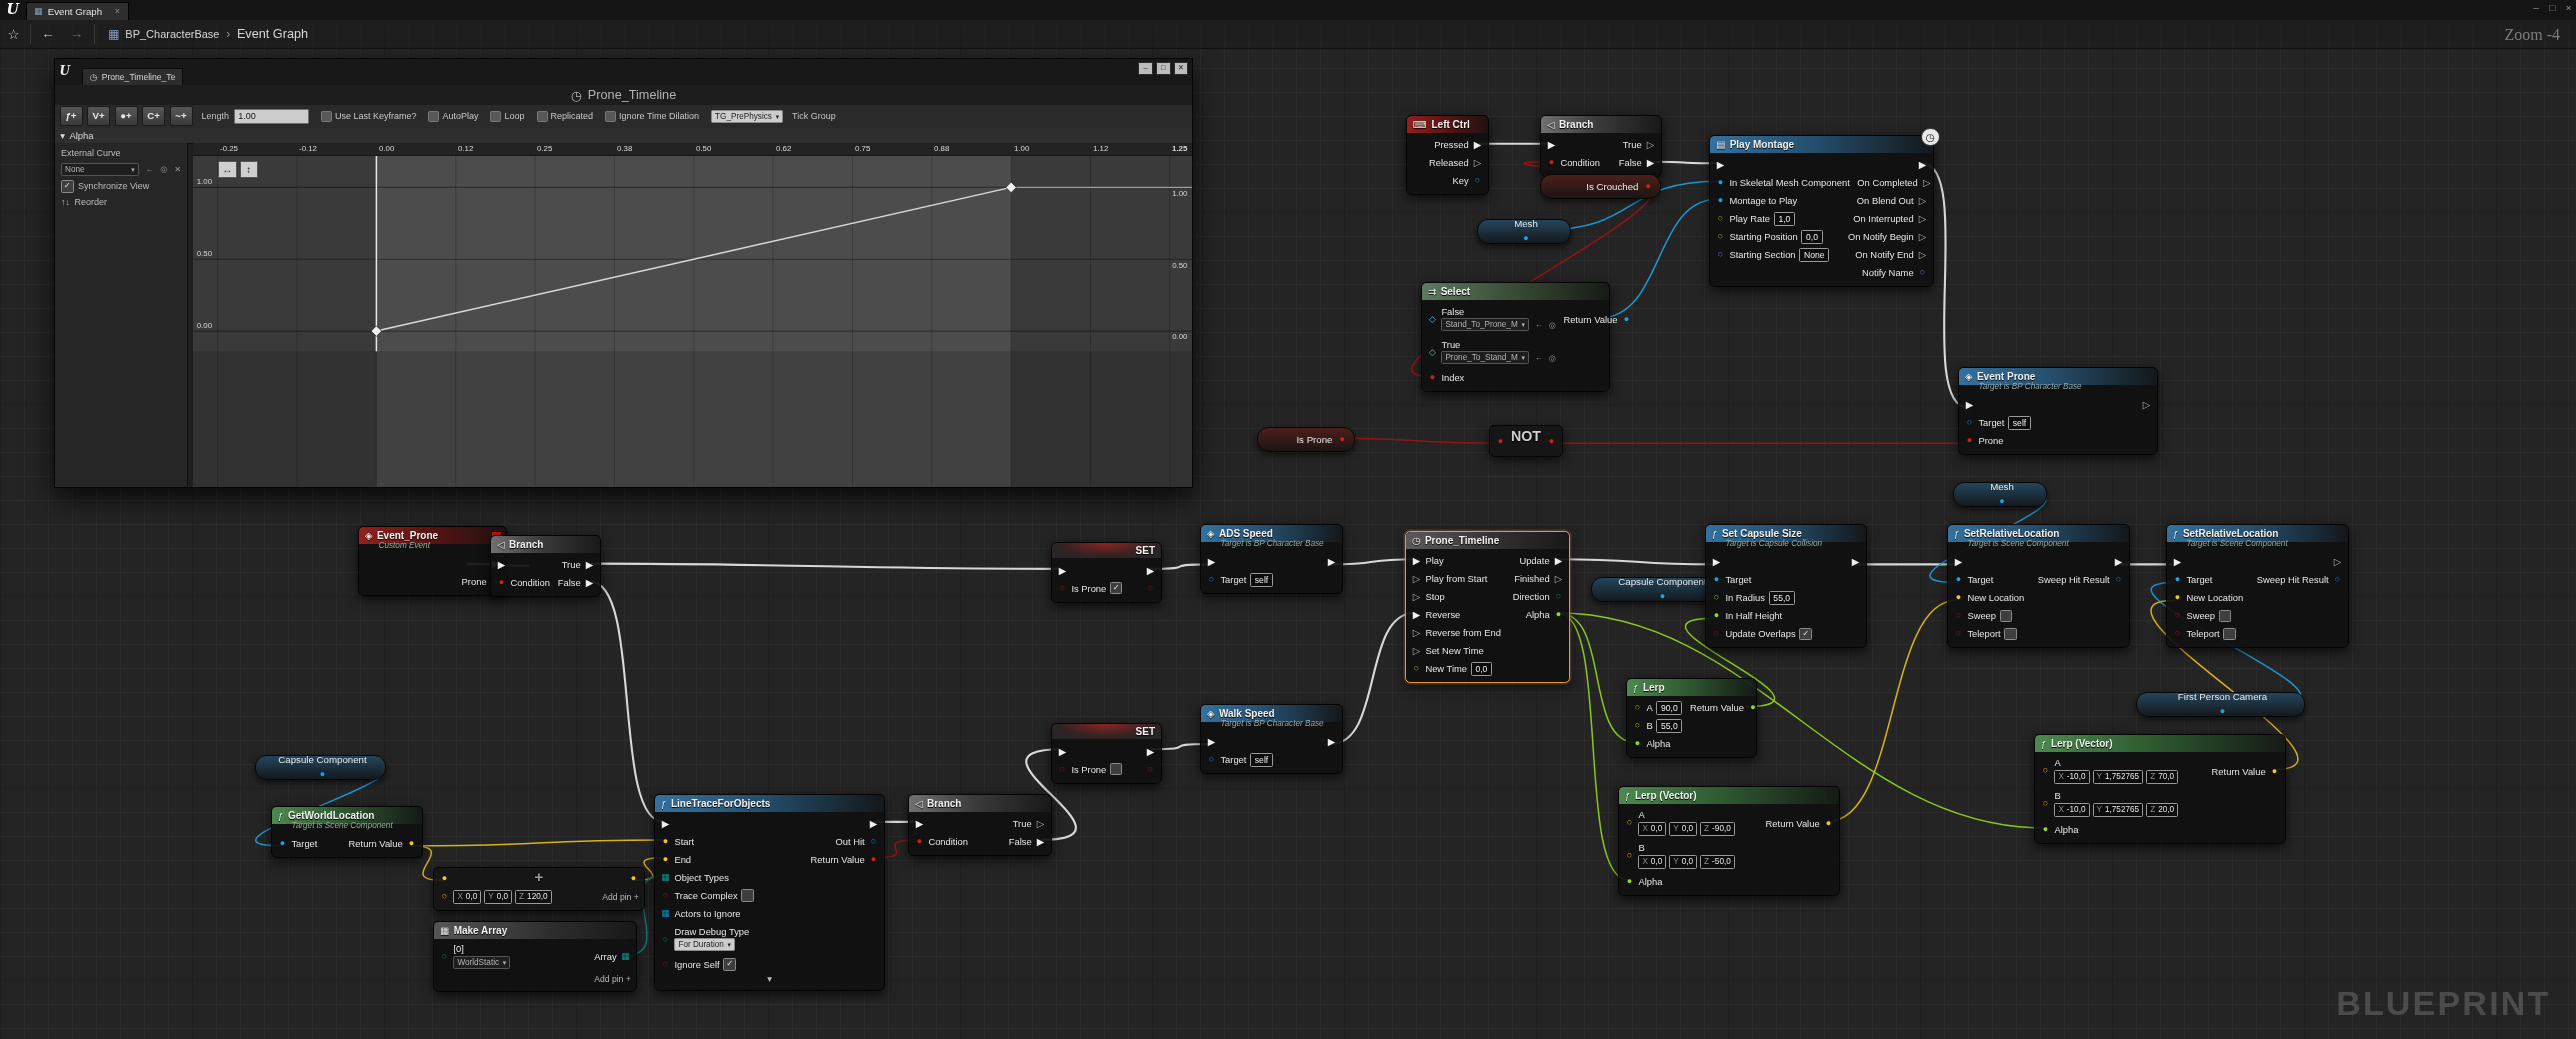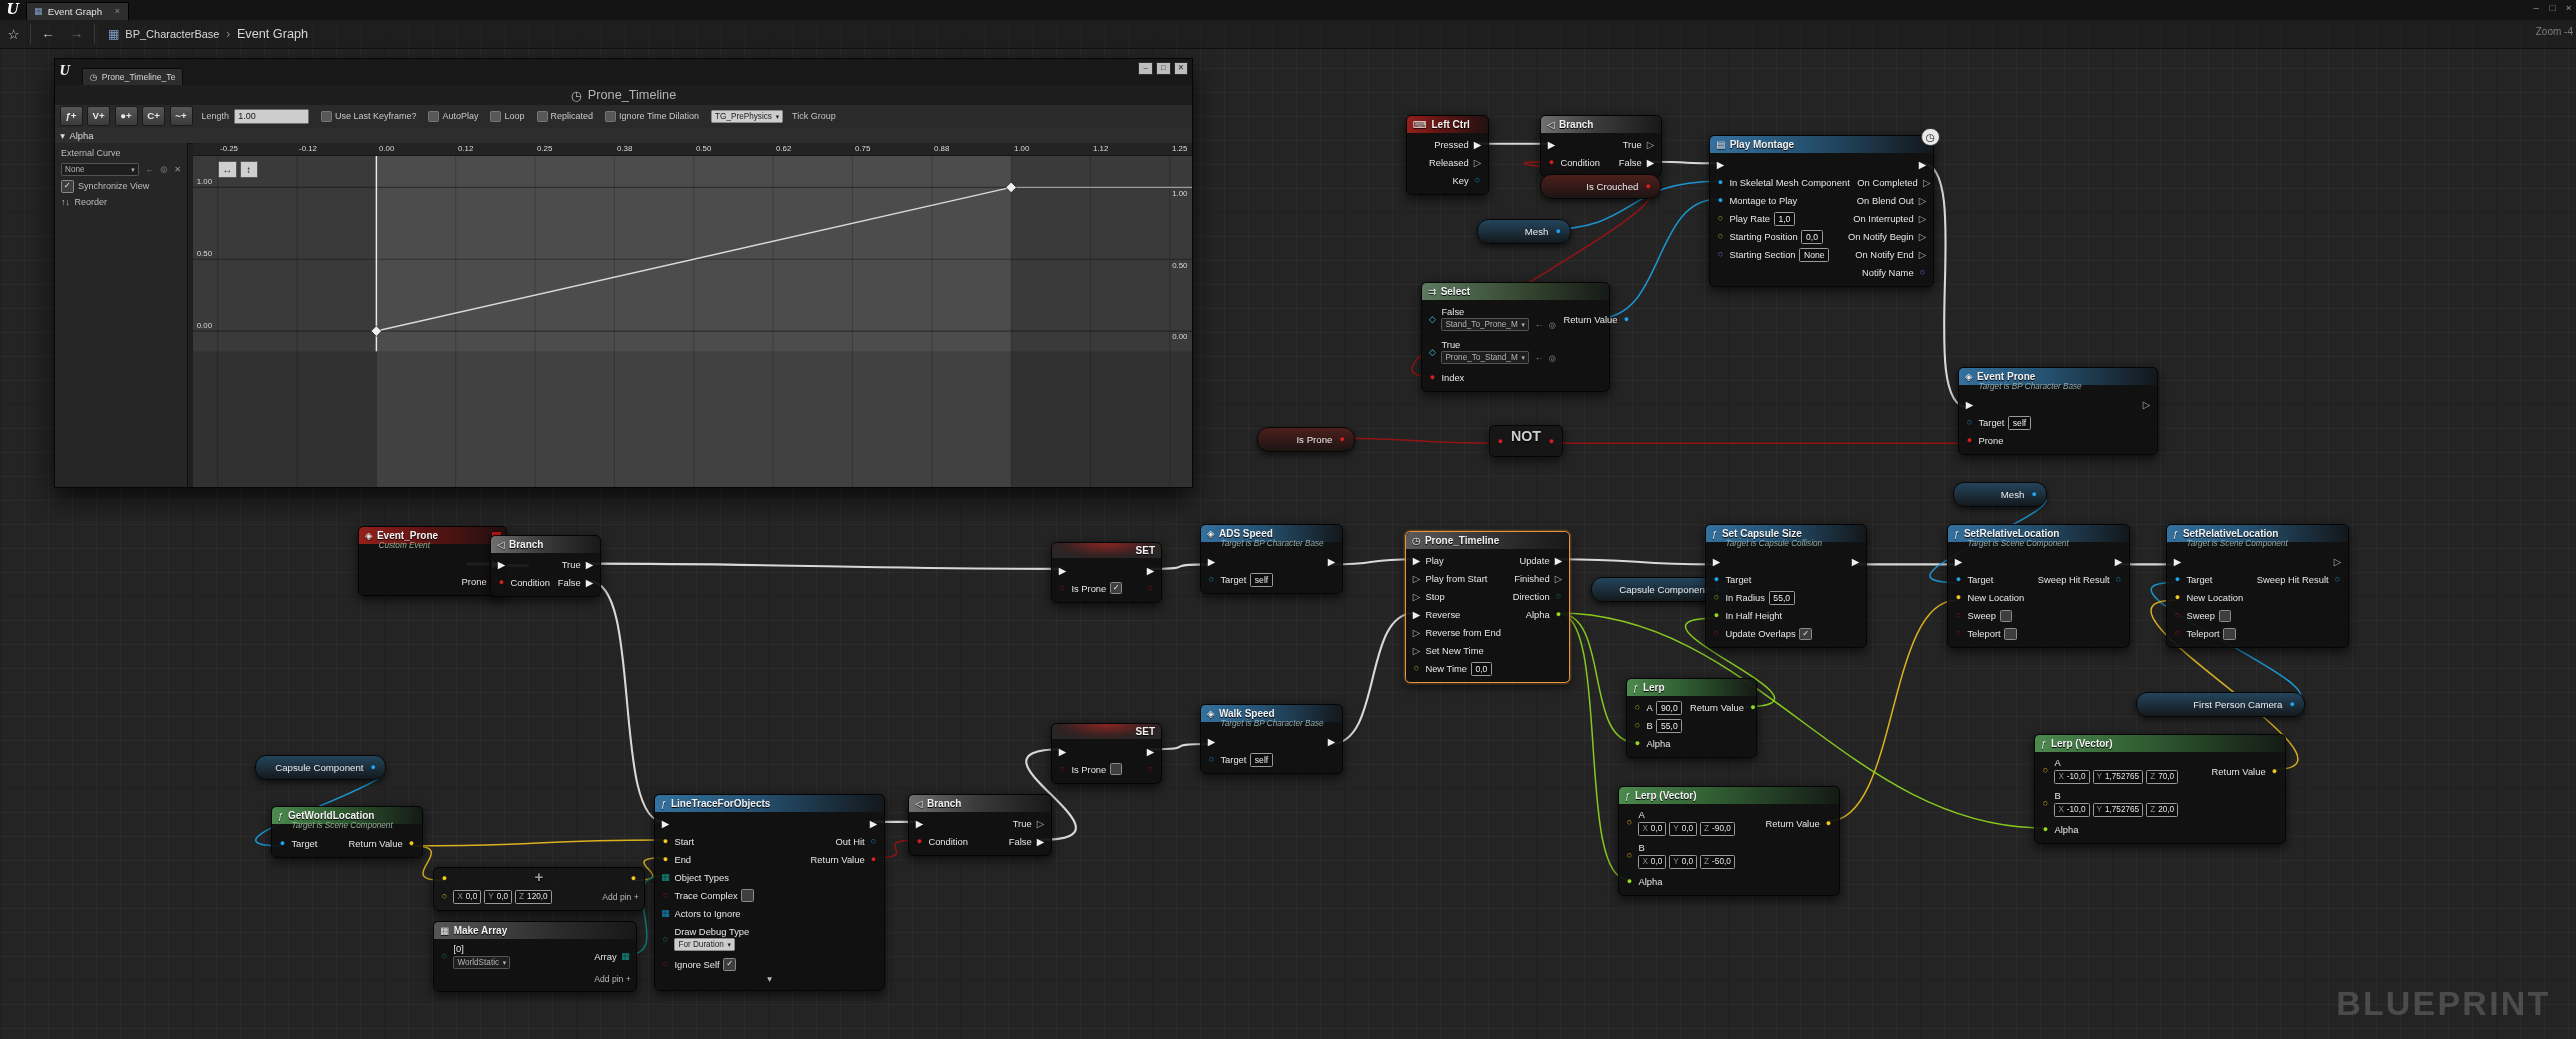--- a/index.html
+++ b/index.html
@@ -15,21 +15,21 @@
   #winctl{position:absolute;right:4.5px;top:2.2px;display:flex;gap:10.5px;color:#9a9a9a;font-size:9.7px;}
   #winctl span{cursor:default;}
   #crumbbar{position:absolute;left:0;top:19.5px;width:2576px;height:28.5px;background:rgba(26,26,26,.55);border-bottom:0.7px solid #101010;display:flex;align-items:center;color:#c9c9c9;z-index:3;}
   #crumbbar .ic{font-size:13.5px;margin:0 7.5px;color:#cfcfcf;}
   #crumbbar .sep{width:0.7px;height:19.5px;background:#3a3a3a;margin:0 3px;}
   #crumbbar .arrow-fwd{color:#6f6f6f;}
   #crumb-asset{color:#7e9cc6;font-size:12px;margin:0 6px 0 10.5px;}
   #crumb-root{font-size:11px;color:#d6d6d6;}
   #crumb-sep{margin:0 6.7px;color:#8a8a8a;font-size:12px;}
   #crumb-cur{font-size:12.7px;color:#d6d6d6;}
-  #zoomind{position:absolute;right:3px;top:25.5px;color:#7d7d7d;font-size:10px;z-index:4;}
+  #zoomind{position:absolute;right:16px;top:25.5px;color:#7d7d7d;font-size:16px;z-index:4;font-family:Liberation Serif, serif;}
 
   
   #graph{position:absolute;left:0;top:19.5px;width:2576px;height:1020px;
     background-color:#242424;
     background-image:
       linear-gradient(rgba(255,255,255,.032) 0.7px,transparent 0.7px),
       linear-gradient(90deg,rgba(255,255,255,.032) 0.7px,transparent 0.7px),
       linear-gradient(rgba(0,0,0,.30) 1.5px,transparent 1.5px),
       linear-gradient(90deg,rgba(0,0,0,.30) 1.5px,transparent 1.5px);
     background-size:24px 24px,24px 24px,192px 192px,192px 192px;}
@@ -79,21 +79,21 @@
   .dd.light{background:#cdcdcd;color:#1c1c1c;border-color:#8a8a8a;}
   .dd .caret{font-size:6.7px;}
   .mini{color:#9a9a9a;font-size:8.2px;margin-left:2.2px;}
   .addpin{color:#b9b9b9;font-size:8.6px;}
   .centerrow{justify-content:center;}
   .expander{color:#bdbdbd;font-size:8.2px;}
   .pill{position:absolute;display:flex;align-items:center;justify-content:flex-end;gap:4.5px;padding:0 6px 0 10.5px;
     border-radius:11.2px;border:0.7px solid #060606;background:linear-gradient(180deg,#343434,#181818);
     box-shadow:0 3px 6.7px rgba(0,0,0,.6);color:#e9e9e9;font-size:9.7px;z-index:2;}
   .pill-red{background:linear-gradient(180deg,#4c1f1b,#1c1414);}
-  .pill-blue{background:linear-gradient(180deg,#24455c,#14191d);}
+  .pill-blue{background:linear-gradient(180deg,#24455c,#14191d);flex-direction:column;}
   .compact{background:rgba(22,22,22,.93);}
   .ctitle{position:absolute;left:0;right:0;top:1.5px;text-align:center;font-weight:bold;font-size:14.2px;color:#cfcfcf;text-shadow:0 0.7px 1.5px #000;pointer-events:none;}
   .ctitle.opfaint{font-size:15px;color:#9d9d9d;top:0;}
   .badge-clock{position:absolute;right:-6.7px;top:-8.2px;width:16.5px;height:16.5px;border-radius:50%;background:#e9e9e9;
     color:#222;font-size:10.5px;line-height:16.5px;text-align:center;border:0.7px solid #333;}
   .badge-sq{position:absolute;right:4.5px;top:3.7px;width:8.2px;height:8.2px;background:#c01616;border:1.5px solid #1c0d0d;border-radius:1.5px;}
 
   
   #tlwin{position:absolute;left:54px;top:58px;width:1137px;height:428px;background:#1f1f1f;border:0.7px solid #060606;
     box-shadow:0 10.5px 25.5px rgba(0,0,0,.75);z-index:6;font-size:9px;color:#c8c8c8;}
@@ -1281,21 +1281,21 @@
           <span style="left: 186px;">0.00</span>
           <span style="left: 265px;">0.12</span>
           <span style="left: 344px;">0.25</span>
           <span style="left: 424px;">0.38</span>
           <span style="left: 503px;">0.50</span>
           <span style="left: 583px;">0.62</span>
           <span style="left: 662px;">0.75</span>
           <span style="left: 741px;">0.88</span>
           <span style="left: 821px;">1.00</span>
           <span style="left: 900px;">1.12</span>
-          <span style="left: 979px;">1.25</span>
+          <span style="left: 979px; font-weight: bold;">1.25</span>
         </div>
       <div id="fitbtns">
           <span>↔</span>
           <span>↕</span>
         </div>
     <svg width="1003" height="332" id="tl-svg" viewBox="0 0 1340 443">
           <rect x="0" y="0" width="1340" height="443" fill="#3a3a3a"></rect>
           <rect x="245" y="0" width="848" height="443" fill="#4c4c4c"></rect>
           <rect x="0" y="262" width="1340" height="181" fill="rgba(0,0,0,0.14)"></rect>
           <line x1="33" y1="0" x2="33" y2="443" stroke="rgba(0,0,0,0.28)" stroke-width="1"></line>

